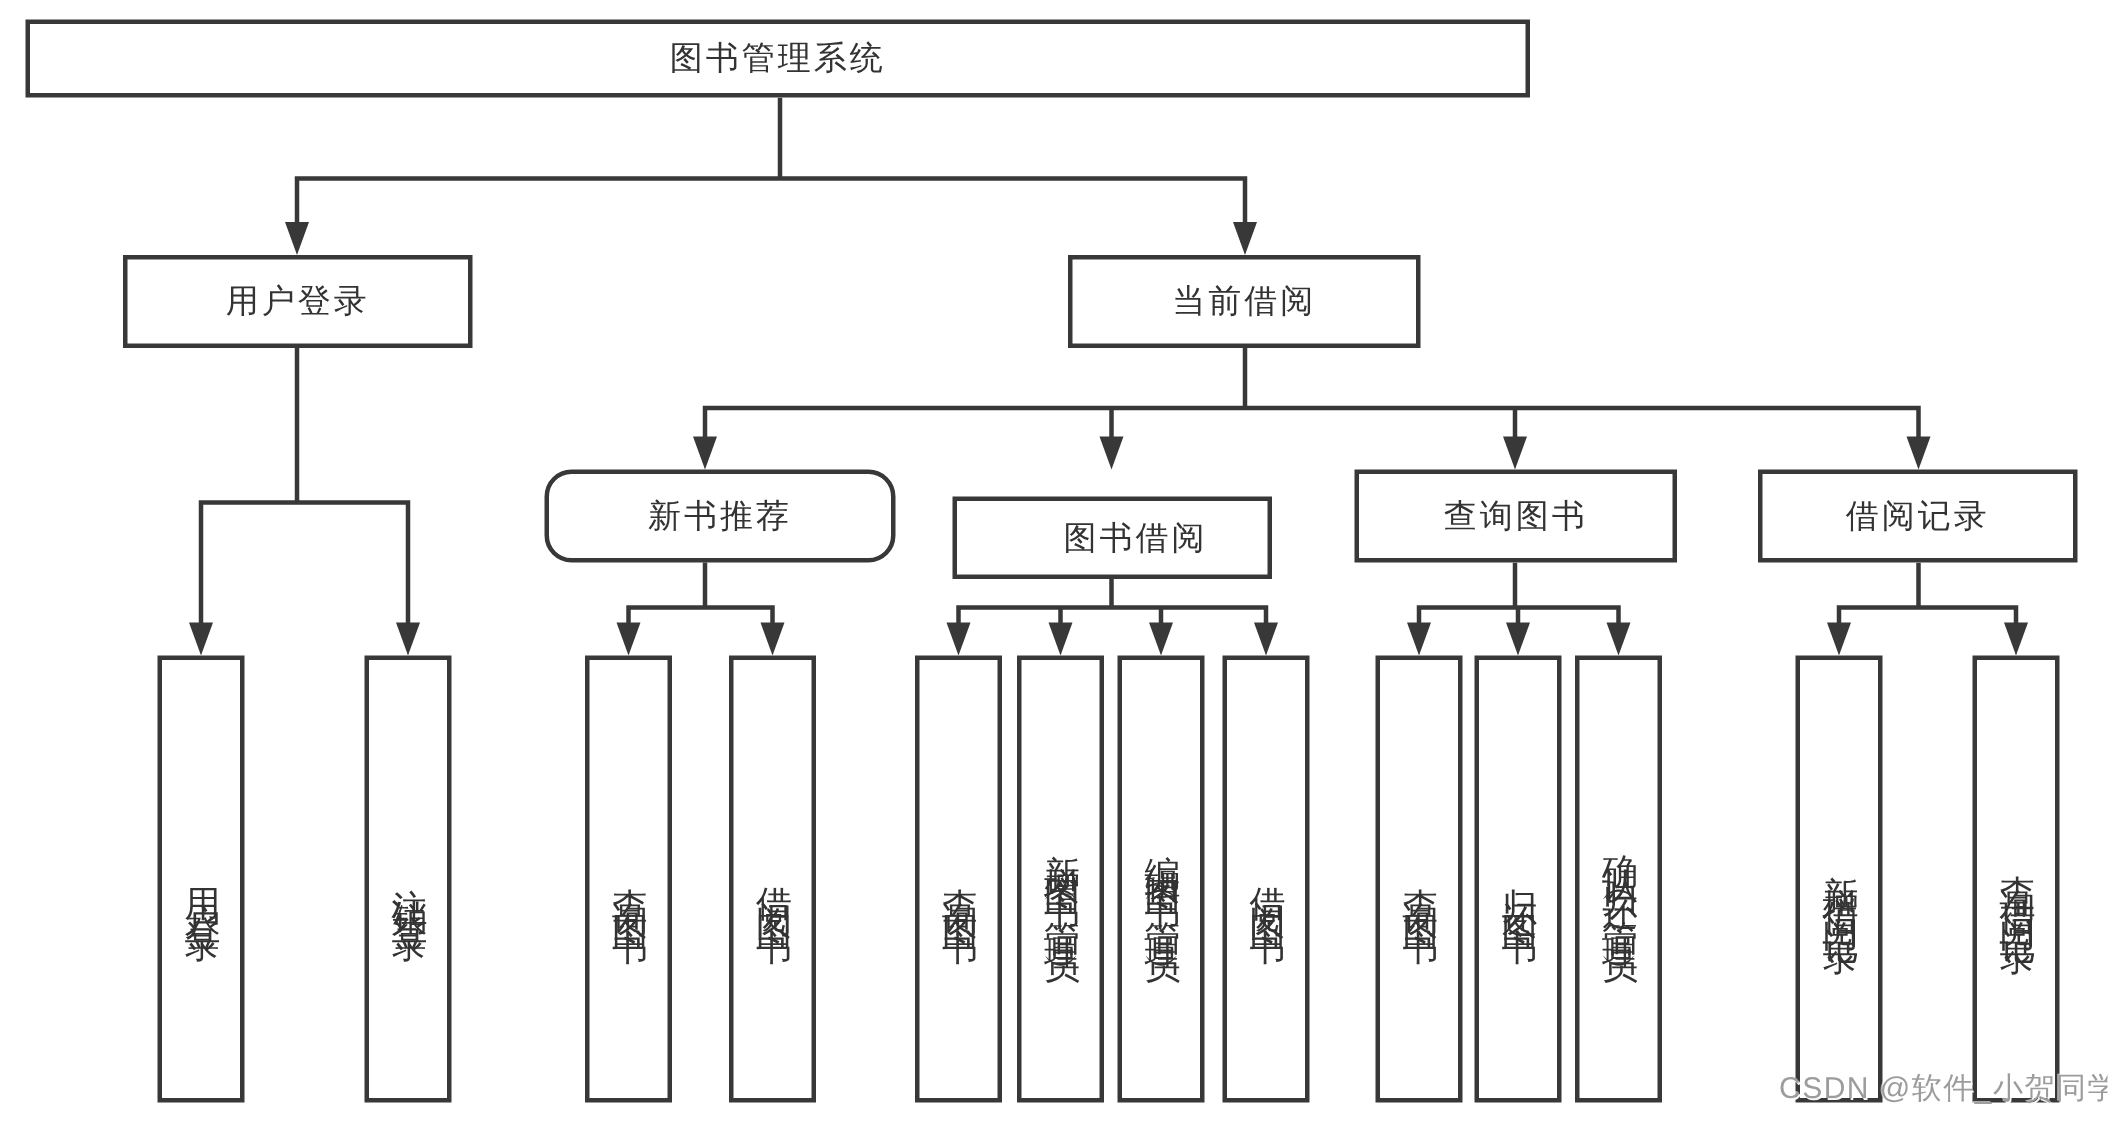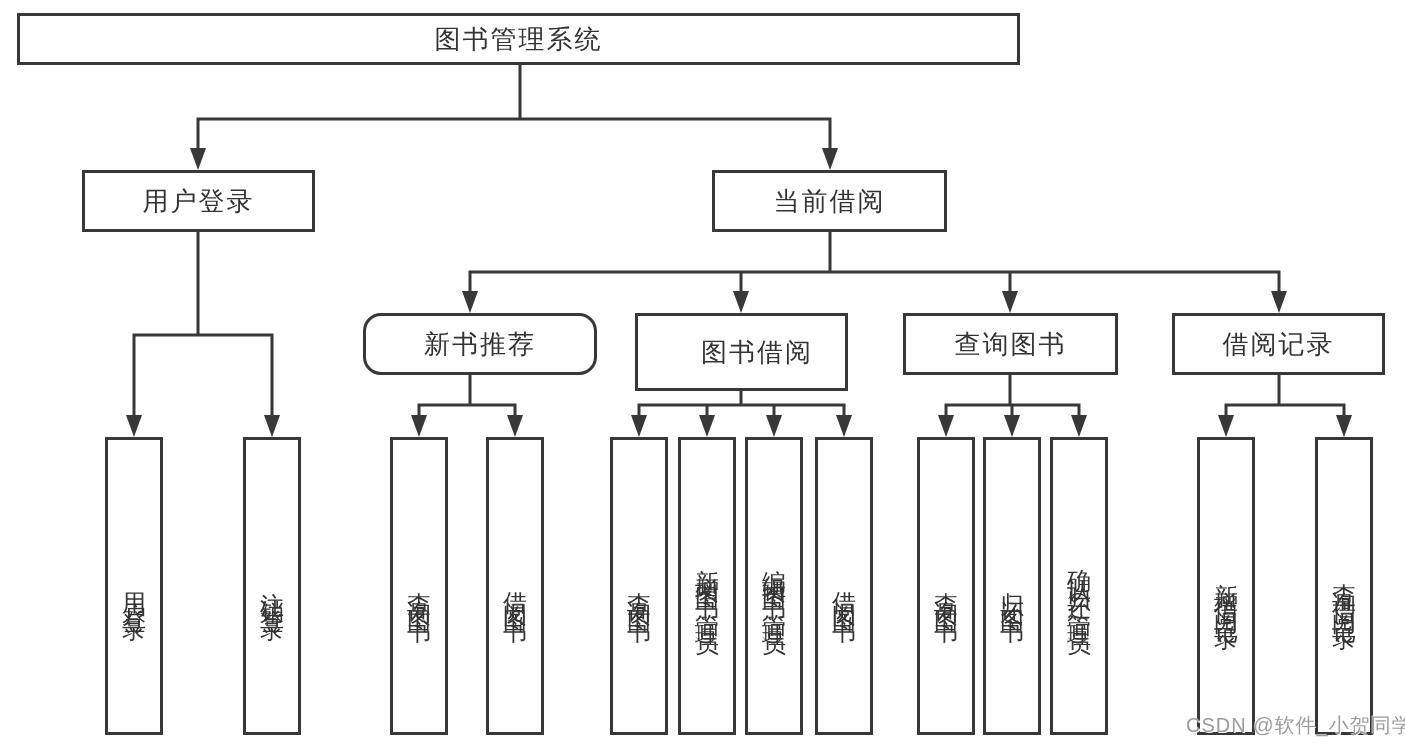--- a/index.html
+++ b/index.html
@@ -23,21 +23,21 @@
   .node {
     position: absolute;
     border: 3px solid var(--line);
     background: #fff;
     display: flex;
     align-items: center;
     justify-content: center;
     color: var(--text);
   }
   .hnode {
-    font-size: 26px;
+    font-size: 22px;
     letter-spacing: 2px;
     white-space: nowrap;
   }
   .vnode { font-size: 24px; }
   .vnode .vtext {
     writing-mode: vertical-rl;
     letter-spacing: 9px;
     line-height: 1;
     margin-bottom: -9px; 
   }
@@ -94,21 +94,21 @@
       <polygon points="1336,415 1352,415 1344,437"></polygon>
     </g>
   </svg>
 
   <div class="node hnode" style="left:17px; top:13px; width:1003px; height:52px;">图书管理系统</div>
 
   <div class="node hnode" style="left:82px; top:170px; width:233px; height:62px;">用户登录</div>
   <div class="node hnode" style="left:712px; top:170px; width:235px; height:62px;">当前借阅</div>
 
   <div class="node hnode" style="left:363px; top:313px; width:234px; height:62px;border-radius:18px;">新书推荐</div>
-  <div class="node hnode" style="left:635px; top:313px; width:213px; height:78px;padding-left:31px;">图书借阅</div>
+  <div class="node hnode" style="left:635px; top:331px; width:213px; height:55px;padding-left:31px;">图书借阅</div>
   <div class="node hnode" style="left:903px; top:313px; width:215px; height:62px;">查询图书</div>
   <div class="node hnode" style="left:1172px; top:313px; width:213px; height:62px;">借阅记录</div>
 
   <div class="node vnode" style="left:105px; top:437px; width:58px; height:298px;">
     <span class="vtext">用户登录</span>
   </div>
   <div class="node vnode" style="left:243px; top:437px; width:58px; height:298px;">
     <span class="vtext">注销登录</span>
   </div>
 

